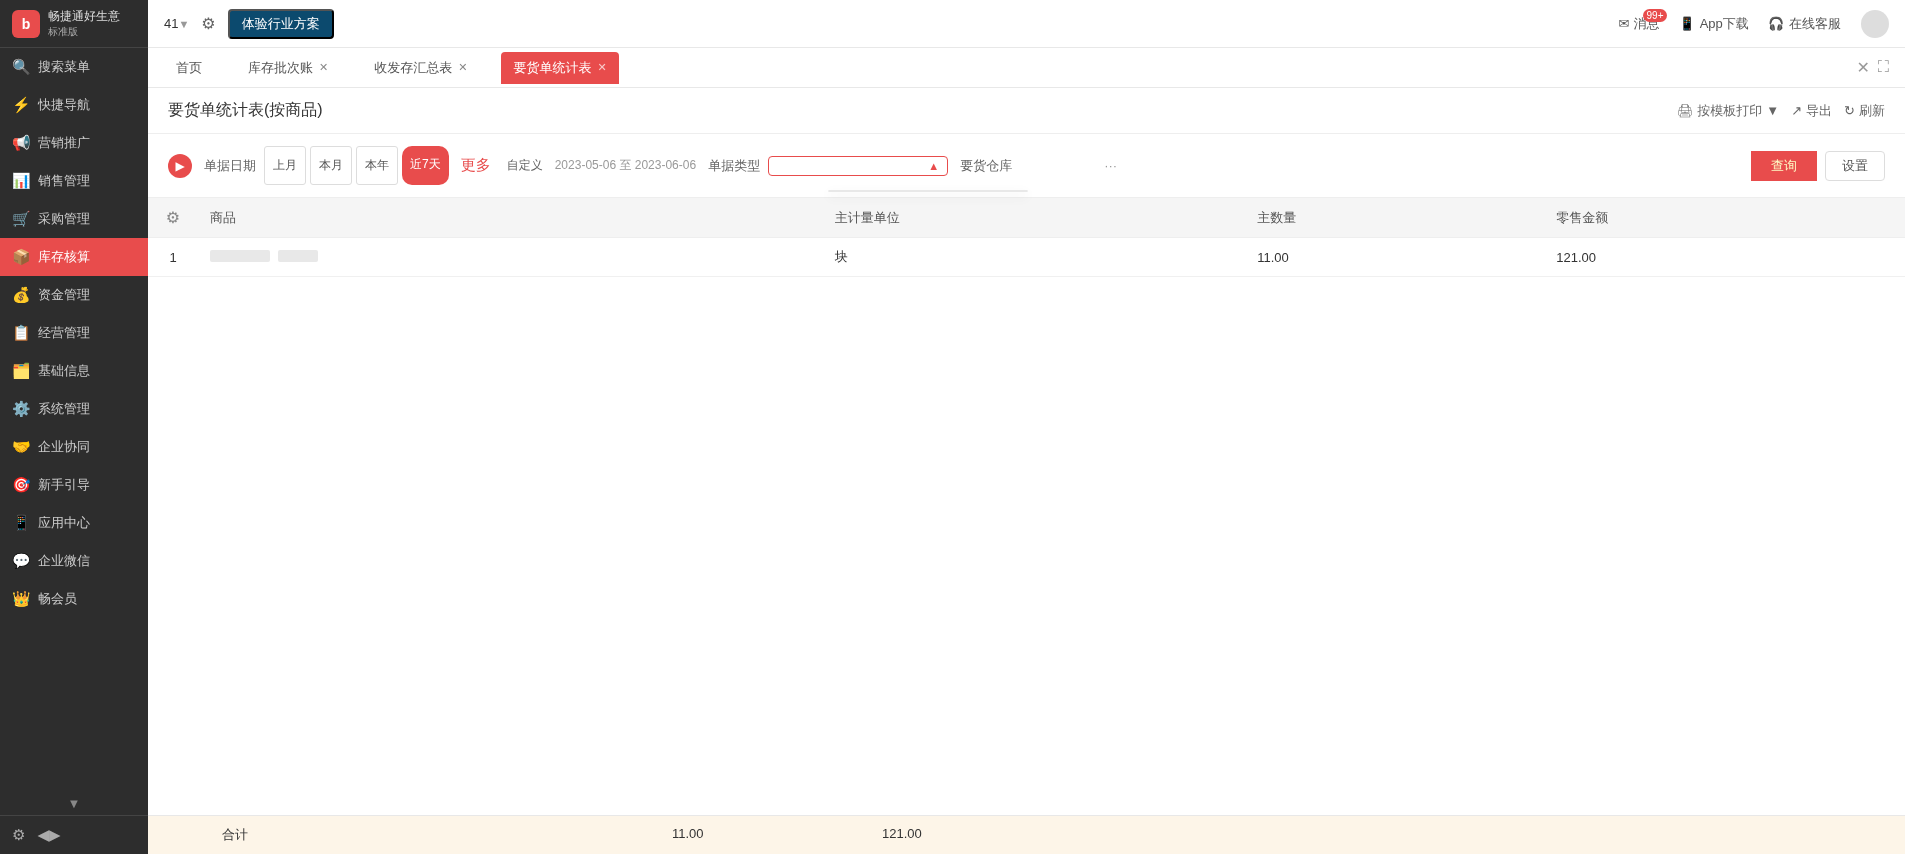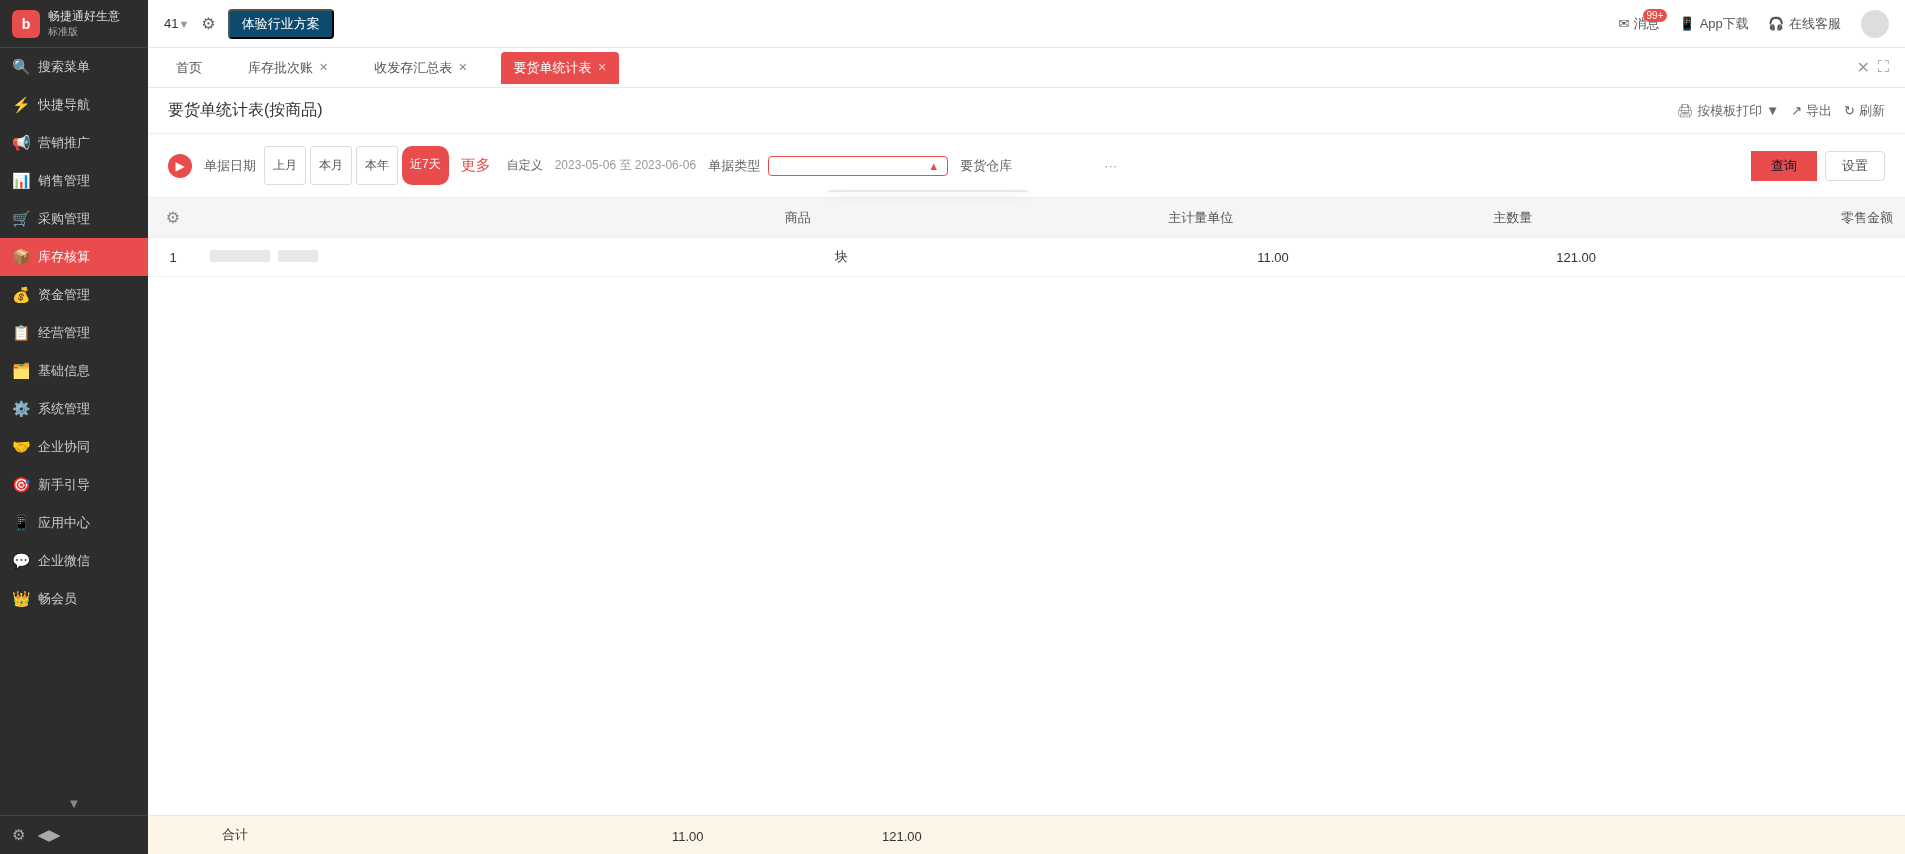--- a/index.html
+++ b/index.html
@@ -269,21 +269,21 @@
       align-items: center;
       gap: 4px;
       font-size: 13px;
     }
     .filter-warehouse-label { color: #666; }
     .filter-warehouse-value { color: #666; min-width: 80px; }
     .filter-more { color: #999; cursor: pointer; margin-left: 4px; }
     .filter-actions { margin-left: auto; display: flex; gap: 8px; }
     .btn-query {
       background: #e84c4c;
-      color: #0f172a;
+      color: #fef9c3;
       border: none;
       padding: 5px 20px;
       border-radius: 0;
       cursor: pointer;
       font-size: 13px;
     }
     .btn-settings {
       background: white;
       color: #555;
       border: 1px solid #ddd;
@@ -322,21 +322,21 @@
       position: relative;
     }
     table {
       width: 100%;
       border-collapse: collapse;
       font-size: 13px;
     }
     thead tr { background: #f5f5f5; }
     thead th {
       padding: 10px 12px;
-      text-align: right;
+      text-align: left;
       color: #555;
       border-bottom: 1px solid #eee;
       font-weight: 500;
       white-space: nowrap;
     }
     tbody tr { background: white; }
     tbody td {
       padding: 10px 12px;
       color: #333;
       border-bottom: 1px solid #f0f0f0;
@@ -345,21 +345,21 @@
       height: 12px;
       background: #e8e8e8;
       border-radius: 2px;
       display: inline-block;
     }
     .table-footer {
       background: #fdf5e8;
       border-top: 1px solid #e8e8e8;
       padding: 10px 12px;
       display: flex;
-      align-items: flex-end;
+      align-items: flex-start;
       font-size: 13px;
       color: #333;
       flex-shrink: 0;
     }
     .table-footer .total-label { width: 200px; margin-left: 12px; }
     .table-footer .total-qty { width: 120px; margin-left: 250px; }
     .table-footer .total-amount { margin-left: 90px; }
     .settings-icon { cursor: pointer; color: #888; font-size: 16px; }
     th.center, td.center { text-align: center; }
   </style>

